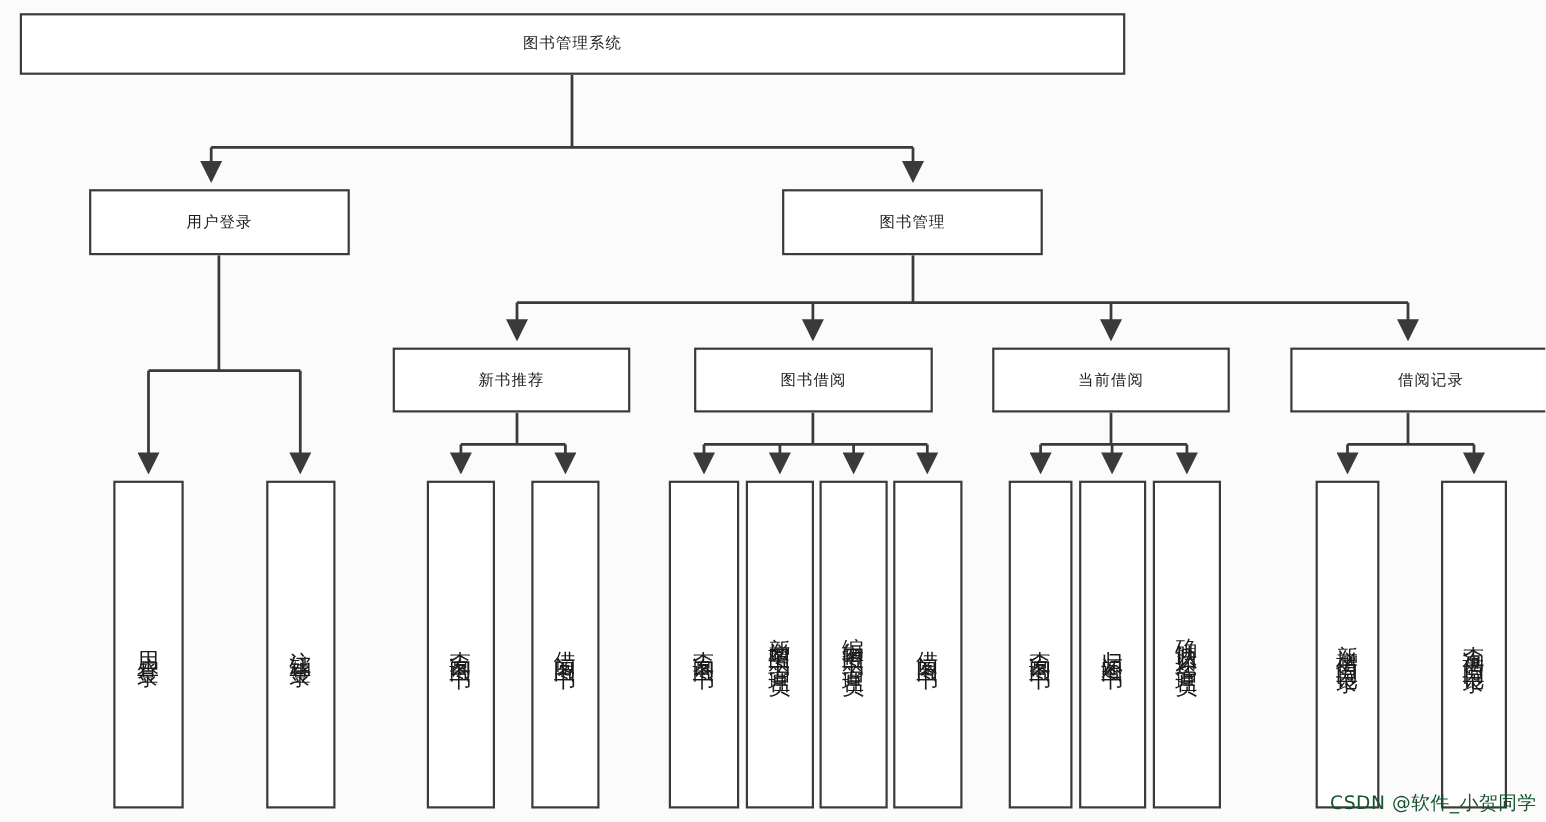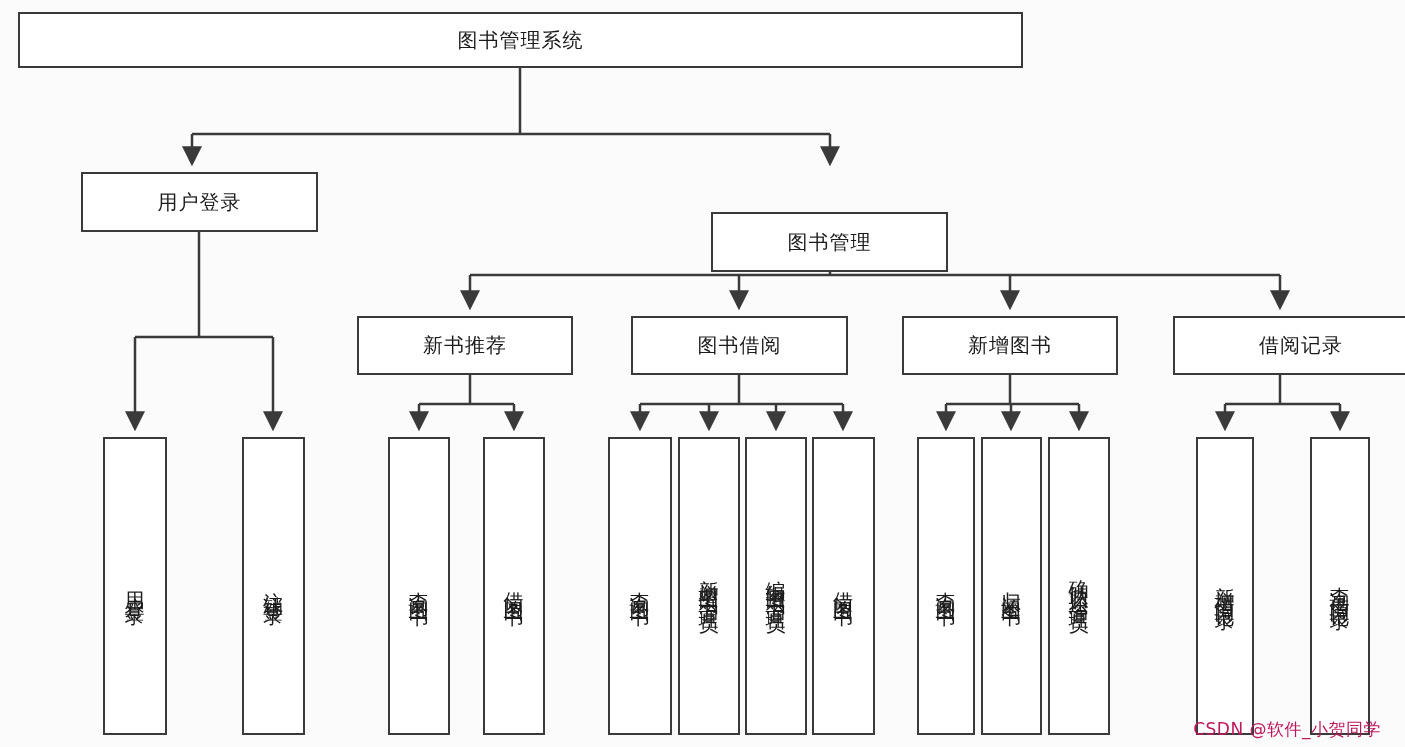--- a/index.html
+++ b/index.html
@@ -29,44 +29,44 @@
     box-sizing: border-box;
     background: #ffffff;
     border: 2px solid #3a3a3a;
     display: flex;
     align-items: center;
     justify-content: center;
     color: #1b1b1b;
     z-index: 2;
   }
   .node.h-text {
-    font-size: 20px;
+    font-size: 14px;
     letter-spacing: 1px;
   }
   .node.v-text {
     font-size: 20px;
   }
   .node.v-text .vlabel {
     writing-mode: vertical-rl;
     text-orientation: upright;
     letter-spacing: 5px;
     line-height: 1;
     white-space: nowrap;
     display: block;
   }
   .node .hlabel {
     display: block;
     white-space: nowrap;
   }
   #watermark {
     position: absolute;
-    right: 24px;
+    right: 8px;
     bottom: 6px;
     font-size: 17px;
-    color: #be185d;
+    color: #14532d;
     letter-spacing: 0.5px;
     white-space: nowrap;
     z-index: 5;
   }
 </style>
 </head>
 <body>
 
 <div id="canvas">
 
@@ -123,32 +123,32 @@
     </g>
   </svg>
 
   <div class="node h-text" style="left:18px; top:12px; width:1005px; height:56px;">
     <span class="hlabel">图书管理系统</span>
   </div>
 
   <div class="node h-text" style="left:81px; top:172px; width:237px; height:60px;">
     <span class="hlabel">用户登录</span>
   </div>
-  <div class="node h-text" style="left:711px; top:172px; width:237px; height:60px;margin-top:40px;">
+  <div class="node h-text" style="left:711px; top:172px; width:237px; height:60px;">
     <span class="hlabel">图书管理</span>
   </div>
 
   <div class="node h-text" style="left:357px; top:316px; width:216px; height:59px;">
     <span class="hlabel">新书推荐</span>
   </div>
   <div class="node h-text" style="left:631px; top:316px; width:217px; height:59px;text-align:right;">
     <span class="hlabel">图书借阅</span>
   </div>
   <div class="node h-text" style="left:902px; top:316px; width:216px; height:59px;">
-    <span class="hlabel">新增图书</span>
+    <span class="hlabel">当前借阅</span>
   </div>
   <div class="node h-text" style="left:1173px; top:316px; width:256px; height:59px;">
     <span class="hlabel">借阅记录</span>
   </div>
 
   <div class="node v-text" style="left:103px; top:437px; width:64px; height:298px;">
     <span class="vlabel">用户登录</span>
   </div>
   <div class="node v-text" style="left:242px; top:437px; width:63px; height:298px;">
     <span class="vlabel">注销登录</span>

